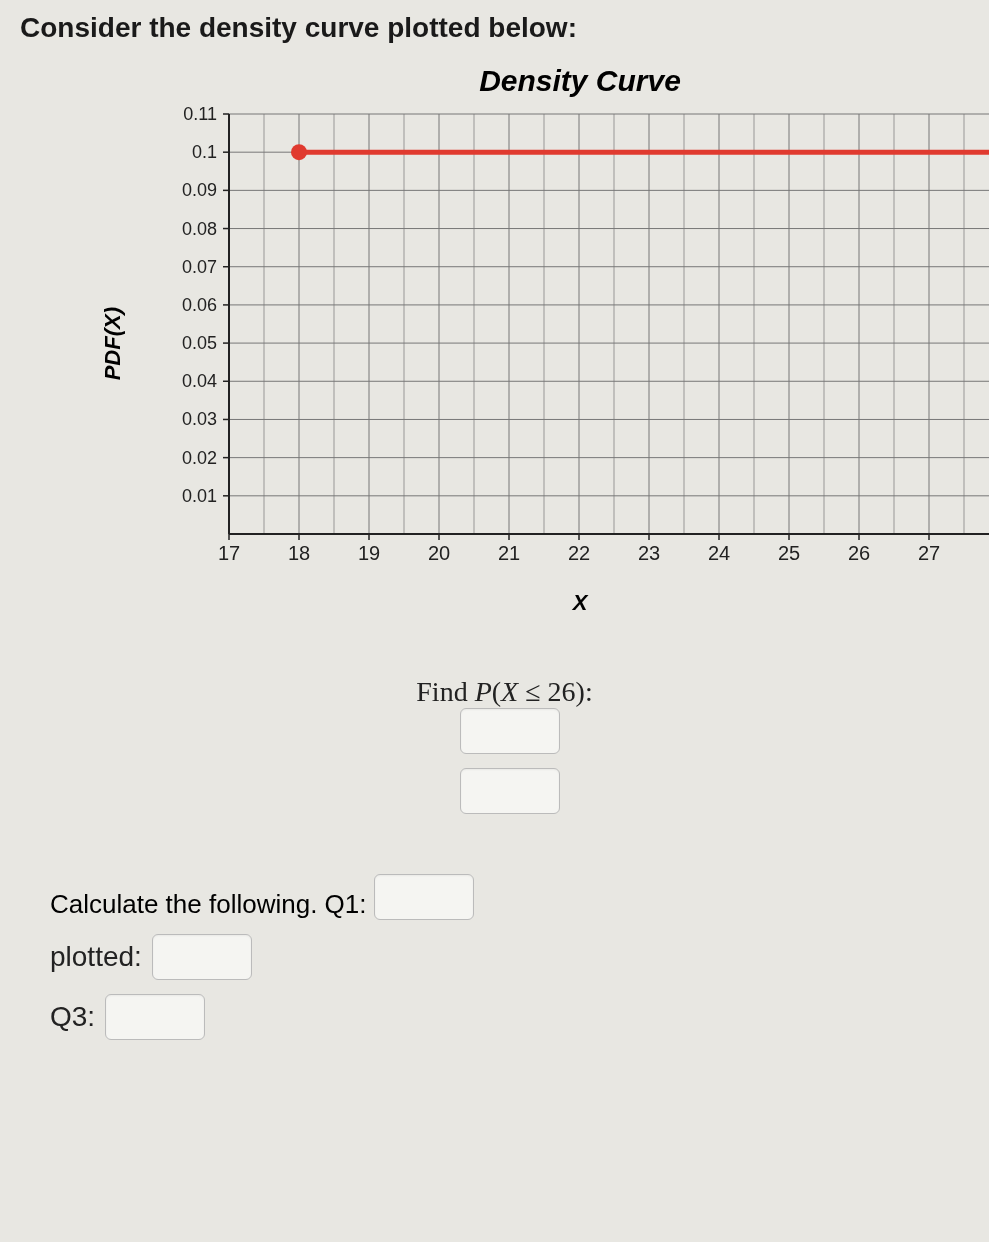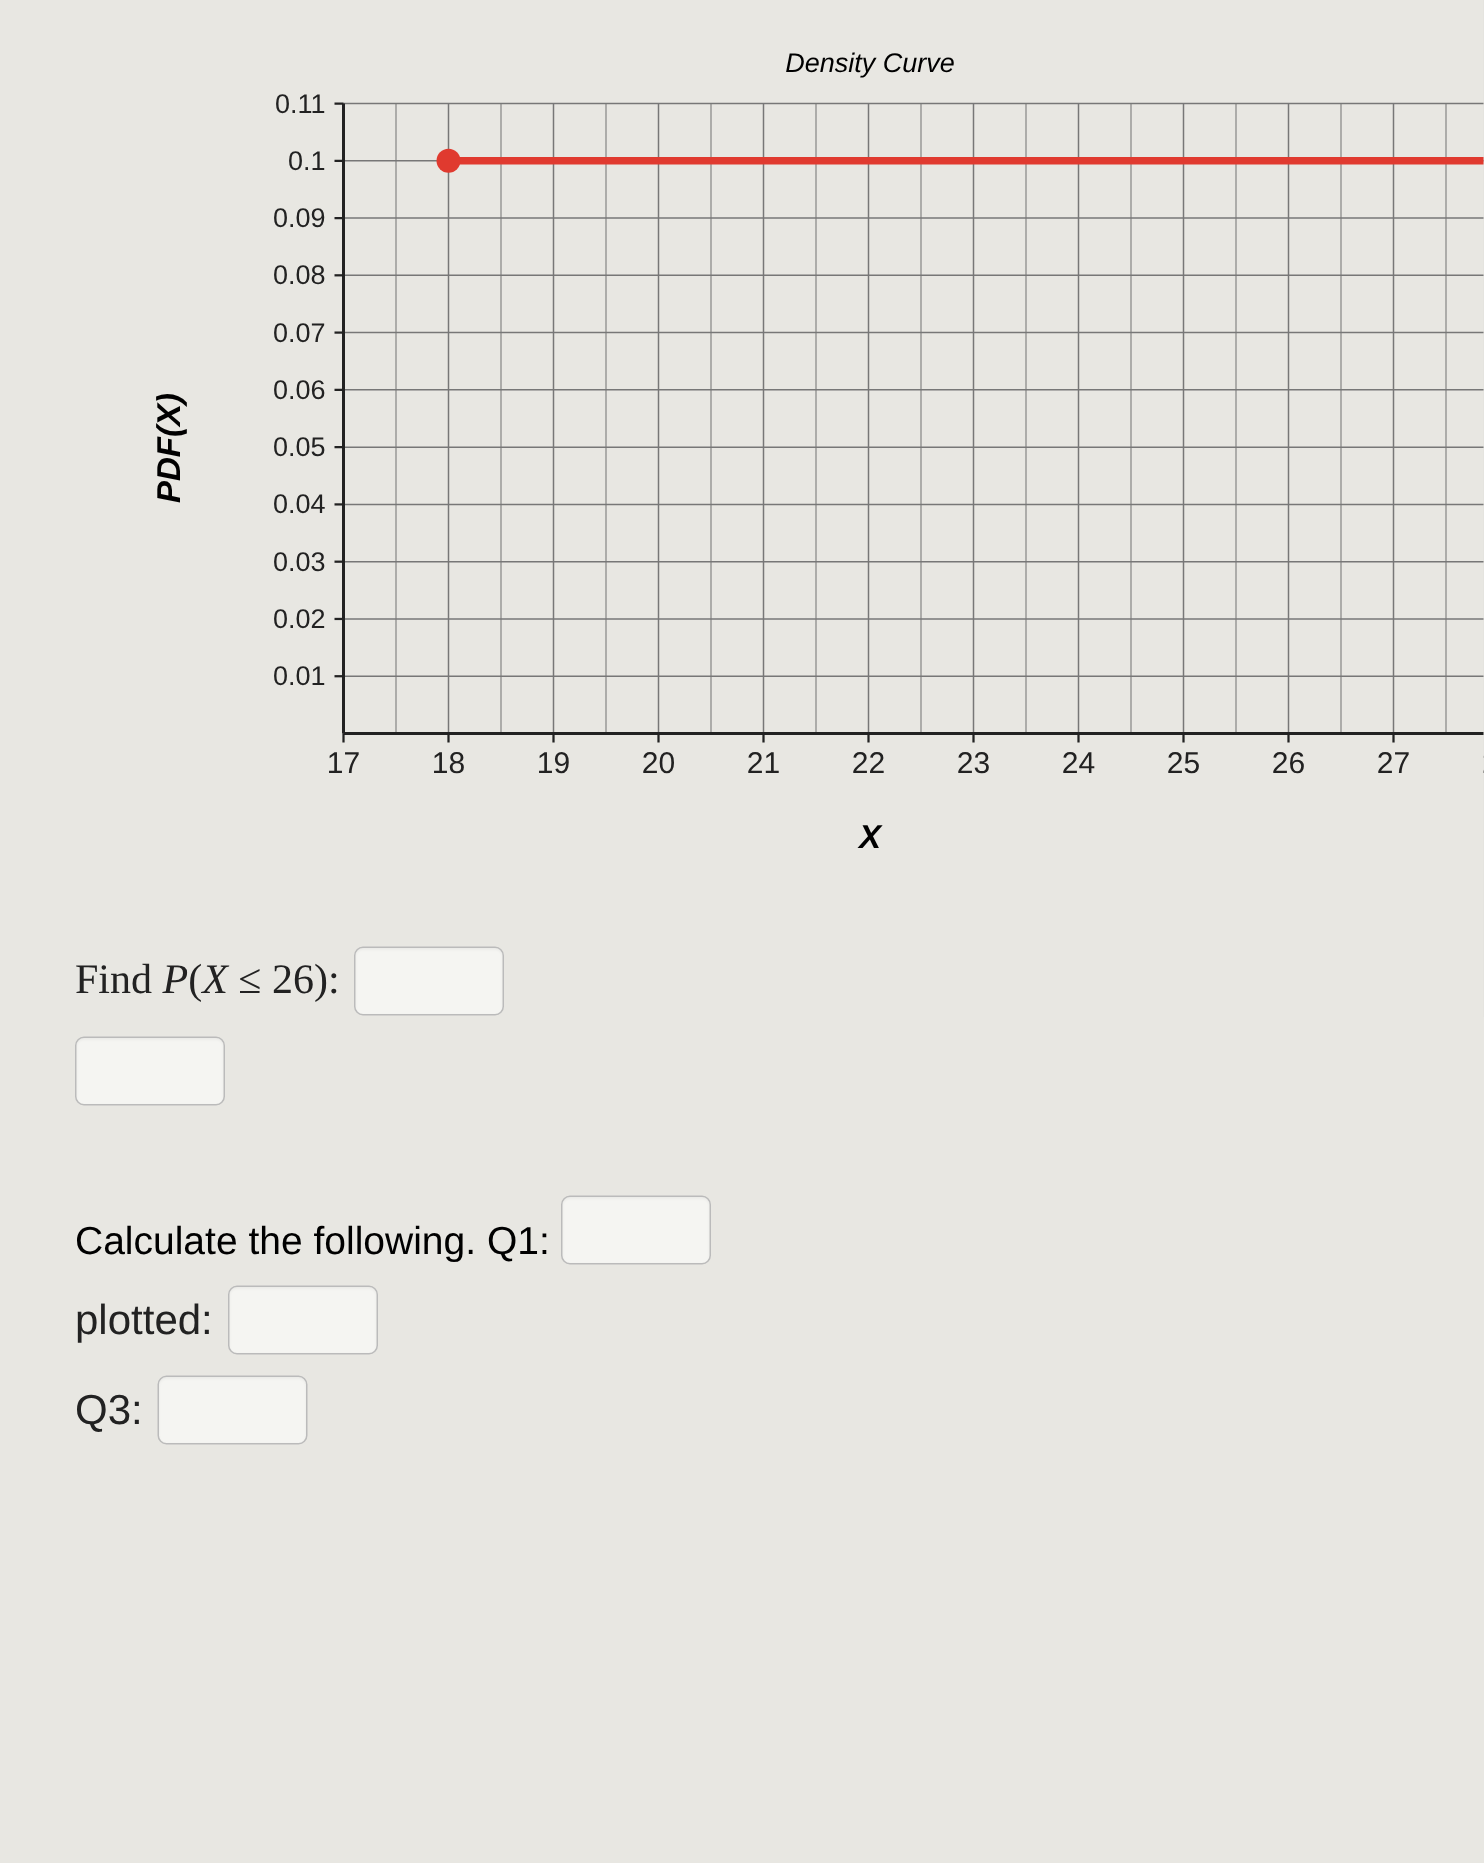--- a/index.html
+++ b/index.html
@@ -22,22 +22,22 @@
     margin: 0 0 20px 0;
   }
   .chart-wrap {
     margin-left: 80px;
     margin-top: 20px;
     margin-bottom: 40px;
   }
   .chart-title {
     text-align: center;
     font-style: italic;
-    font-weight: normal;
-    font-size: 18px;
+    font-weight: bold;
+    font-size: 30px;
     width: 770px;
     margin-left: 95px;
     margin-bottom: 6px;
   }
   .chart-area {
     display: flex;
     align-items: center;
   }
   .ylabel {
     writing-mode: vertical-rl;
@@ -64,21 +64,21 @@
     margin-top: 60px;
     margin-left: 30px;
   }
   .qrow {
     display: flex;
     align-items: center;
     margin: 14px 0;
     font-size: 28px;
     color: #222;
   }
-  .qrow.math { font-family: 'Times New Roman', serif; font-style: normal; }
+  .qrow.math { font-family: 'Times New Roman', serif; font-style: normal; flex-direction: column; }
   .qrow .label { margin-right: 10px; }
   input.ans {
     border: 1px solid #bbb;
     background: #f5f5f2;
     border-radius: 6px;
     height: 46px;
     width: 100px;
     font-size: 22px;
     padding: 4px 8px;
     box-shadow: inset 0 1px 2px rgba(0,0,0,0.05);
@@ -88,20 +88,21 @@
     margin-top: 60px;
     margin-bottom: 10px;
     display: flex;
     align-items: flex-end;
   }
 </style>
 </head>
 <body>
 
 <div class="page">
+  <div class="prompt-title">Consider the density curve plotted below:</div>
 
   <div class="chart-wrap">
     <div class="chart-title">Density Curve</div>
     <div class="chart-area">
       <div class="ylabel">PDF(X)</div>
       <div class="plot">
         <svg id="chart-svg" width="870" height="480">
             <line x1="95" y1="10" x2="95" y2="430" stroke="#777" stroke-width="1"></line>
             <line x1="130" y1="10" x2="130" y2="430" stroke="#777" stroke-width="0.7"></line>
             <line x1="165" y1="10" x2="165" y2="430" stroke="#777" stroke-width="1"></line>

